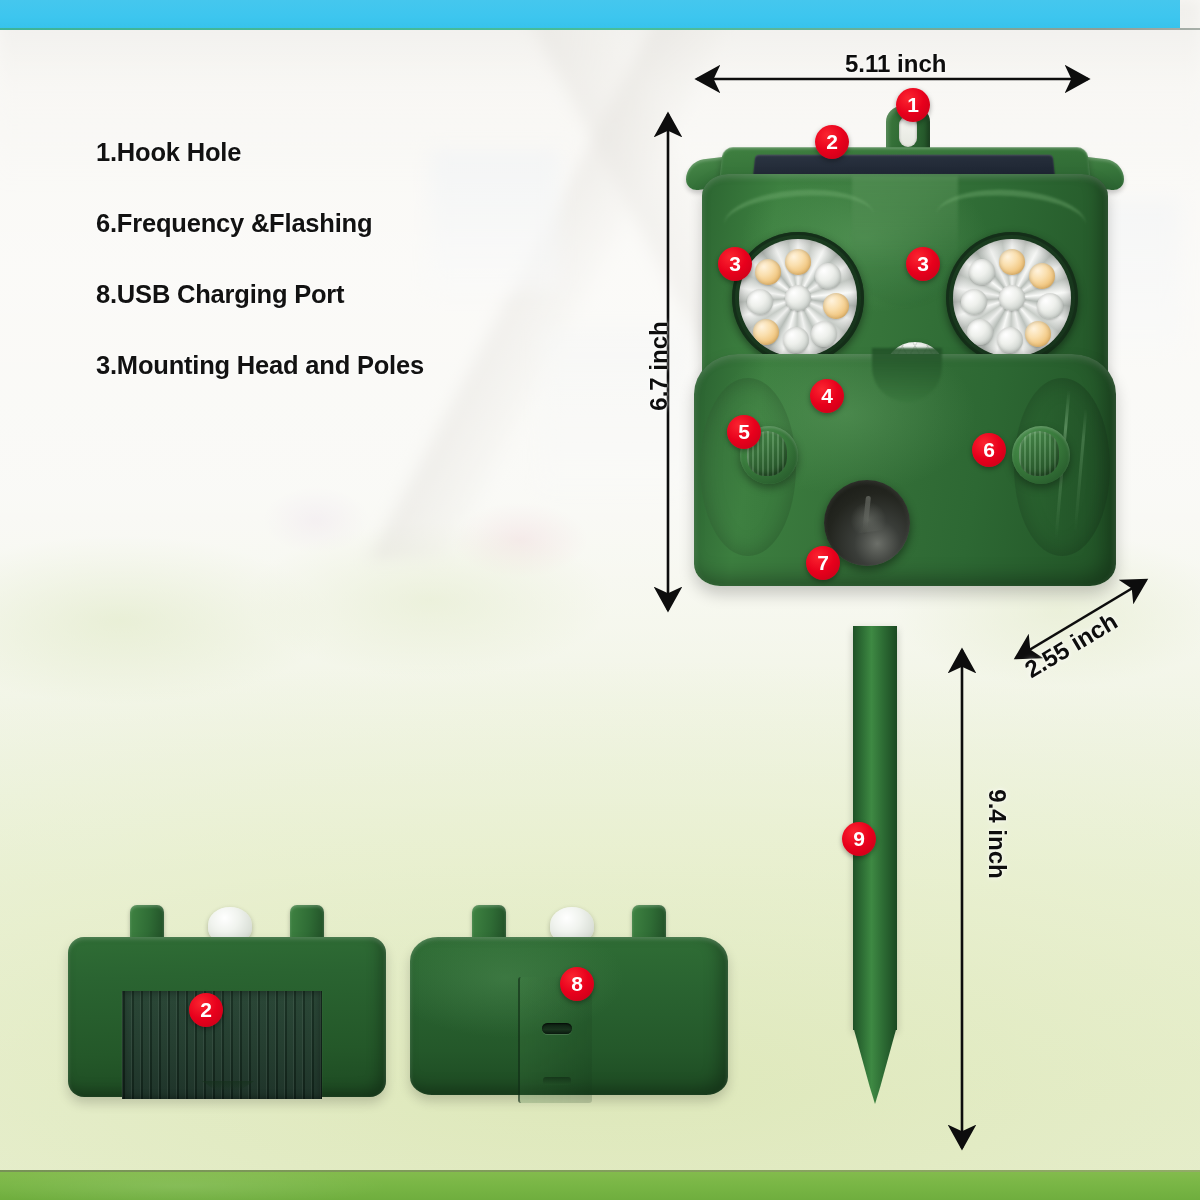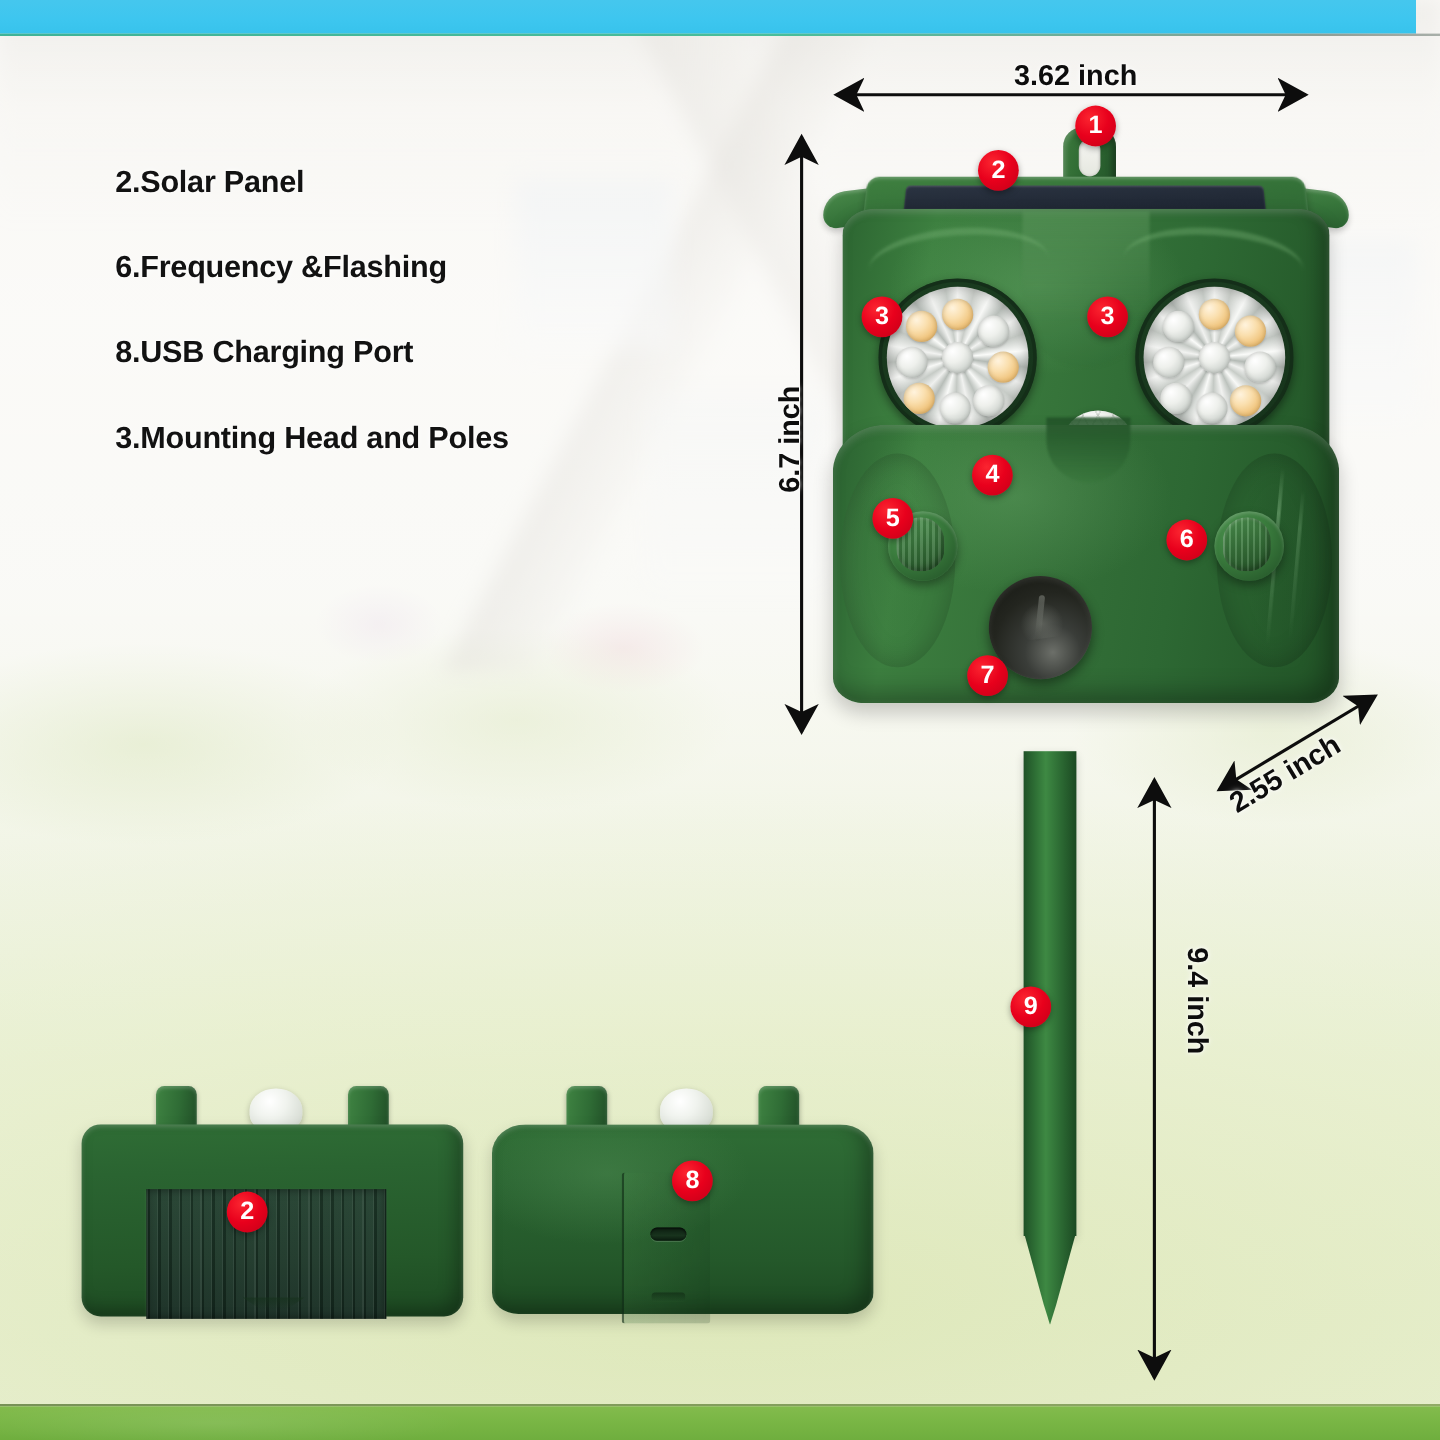--- a/index.html
+++ b/index.html
@@ -413,21 +413,21 @@
   <div class="bg-roof"></div>
   <div class="bg-windows"></div>
   <div class="bg-wash"></div>
 
   <div class="band-top"></div>
   <div class="band-top-rule"></div>
   <div class="band-bottom-rule"></div>
   <div class="band-bottom"></div>
 
   <div class="feature-list">
-    <div class="feature-item">2.Solar Panel</div>
+    <div class="feature-item">1.Hook Hole</div>
     <div class="feature-item">6.Frequency &amp;Flashing</div>
     <div class="feature-item">8.USB Charging Port</div>
     <div class="feature-item">3.Mounting Head and Poles</div>
   </div>
 
   <svg class="arrow-svg" viewBox="0 0 1200 1200">
     <defs>
       <marker id="ah" markerWidth="11" markerHeight="11" refX="9" refY="5.5" orient="auto">
         <path d="M0,0 L10,5.5 L0,11 L2.6,5.5 Z" fill="#0d0d0d"></path>
       </marker>
@@ -438,21 +438,21 @@
 
     <line x1="697" y1="79" x2="1088" y2="79" stroke="#0d0d0d" stroke-width="2.6" marker-start="url(#ah2)" marker-end="url(#ah)"></line>
 
     <line x1="668" y1="114" x2="668" y2="610" stroke="#0d0d0d" stroke-width="2.6" marker-start="url(#ah2)" marker-end="url(#ah)"></line>
 
     <line x1="1016" y1="658" x2="1146" y2="580" stroke="#0d0d0d" stroke-width="2.6" marker-start="url(#ah2)" marker-end="url(#ah)"></line>
 
     <line x1="962" y1="650" x2="962" y2="1148" stroke="#0d0d0d" stroke-width="2.6" marker-start="url(#ah2)" marker-end="url(#ah)"></line>
   </svg>
 
-  <div class="dim-label dim-w">3.62 inch</div>
+  <div class="dim-label dim-w">5.11 inch</div>
   <div class="dim-label dim-h">6.7 inch</div>
   <div class="dim-label dim-d">2.55 inch</div>
   <div class="dim-label dim-p">9.4 inch</div>
 
   <div class="owl">
 
     <div class="owl-hook"></div>
 
     <div class="owl-roof">
       <div class="roof-wing-l"></div>

